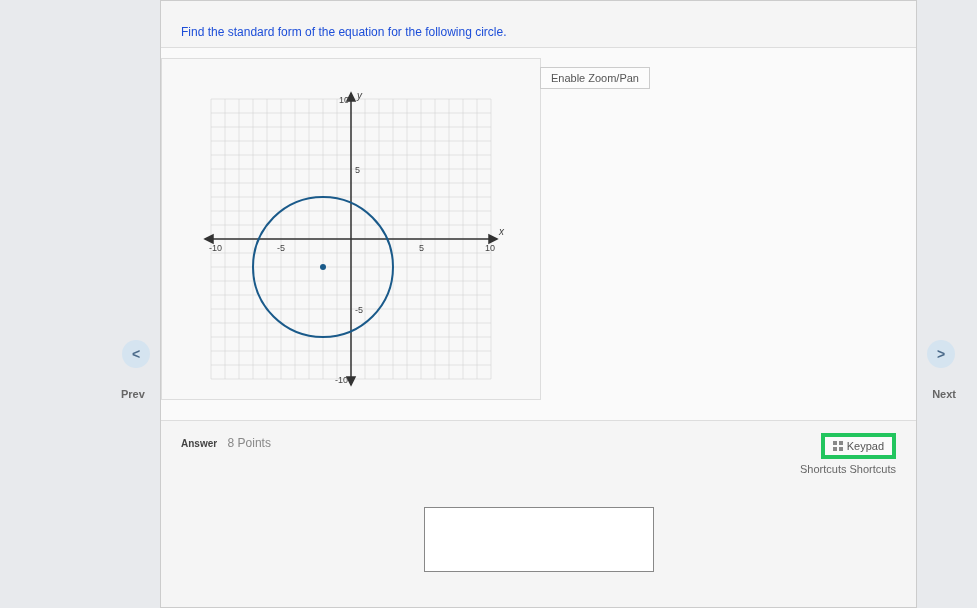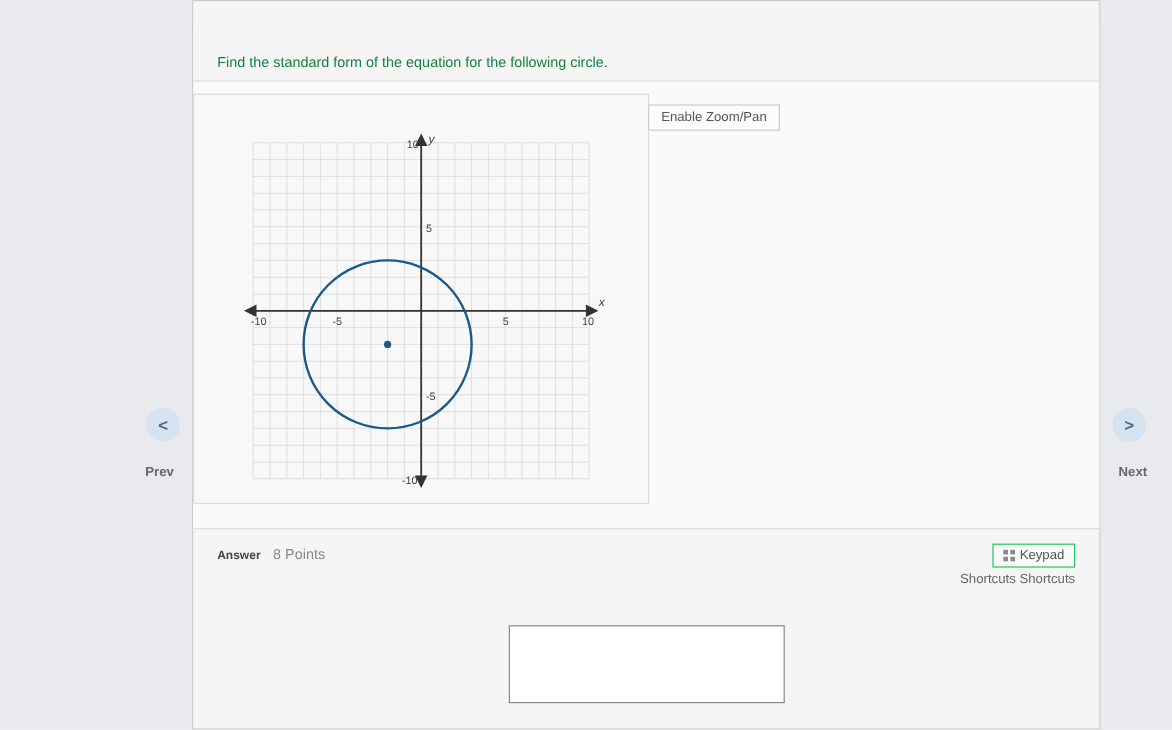--- a/index.html
+++ b/index.html
@@ -15,24 +15,23 @@
       position: absolute;
       left: 160px;
       top: 0;
       right: 60px;
       bottom: 0;
       background: #f5f5f5;
       border: 1px solid #ccc;
     }
     .question-text {
       font-size: 12px;
-      color: #15803d;
+      color: #1d4ed8;
       padding: 24px 20px 8px;
       background: #f5f5f5;
-      margin-top: 20px;
     }
     .graph-section {
       position: relative;
       background: #fafafa;
       border-top: 1px solid #ddd;
       border-bottom: 1px solid #ddd;
       padding: 10px 0 20px;
       display: flex;
       justify-content: flex-start;
     }
@@ -61,21 +60,21 @@
     .answer-section {
       padding: 12px 20px;
       display: flex;
       justify-content: space-between;
       align-items: flex-start;
     }
     .answer-label { font-size: 10px; color: #444; font-weight: bold; }
     .points-label { font-size: 12px; color: #888; margin-left: 6px; font-weight: normal;}
     .right-tools { text-align: right; font-size: 11px; color: #555; }
     .keypad-btn {
-      border: 1px solid #22c55e;
+      border: 4px solid #22c55e;
       background: #fafafa;
       padding: 3px 8px;
       font-size: 11px;
       color: #555;
       cursor: pointer;
       display: inline-flex;
       align-items: center;
       gap: 4px;
     }
     .kb-shortcuts { margin-top: 4px; cursor: pointer; color:#666;}

